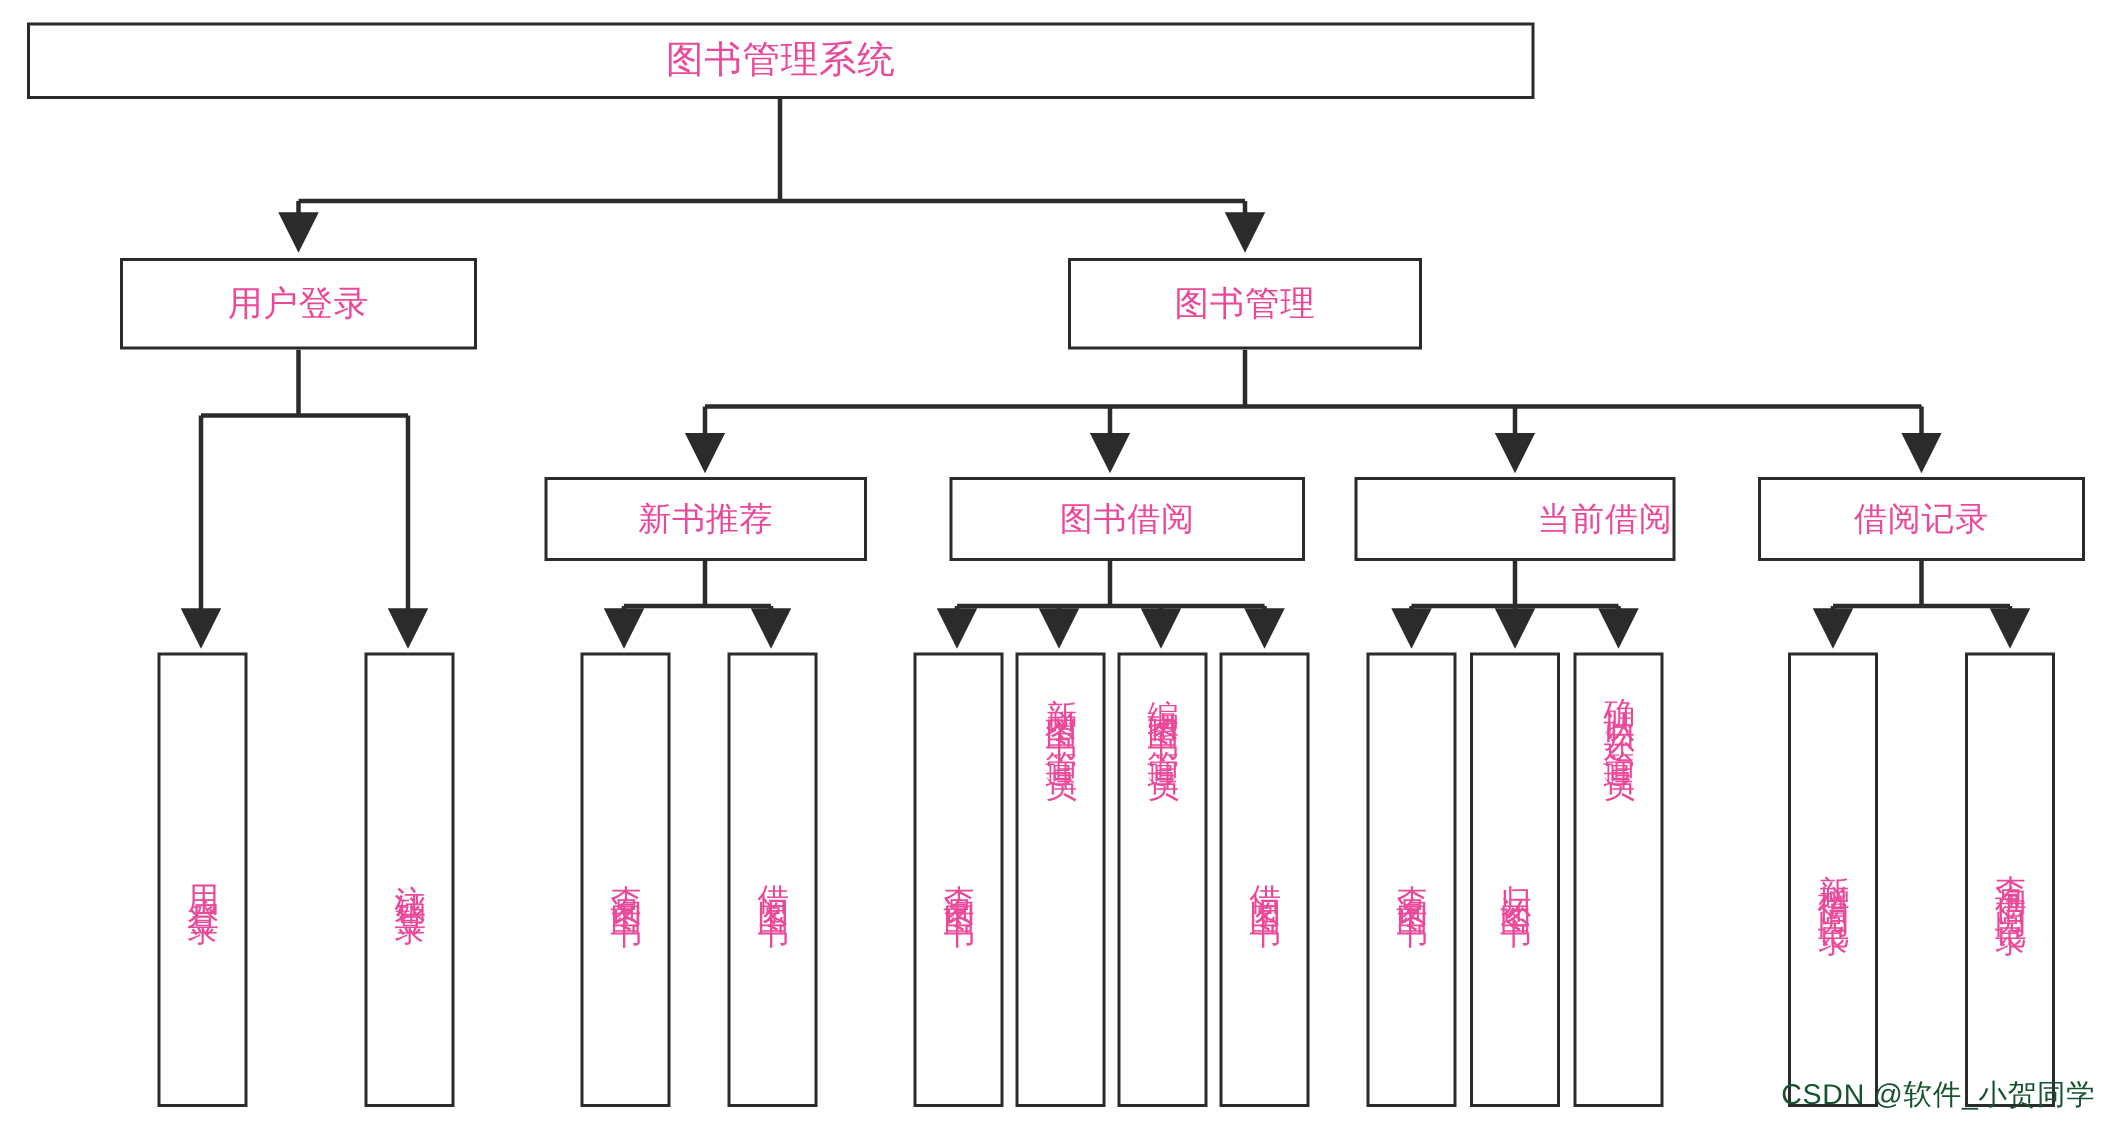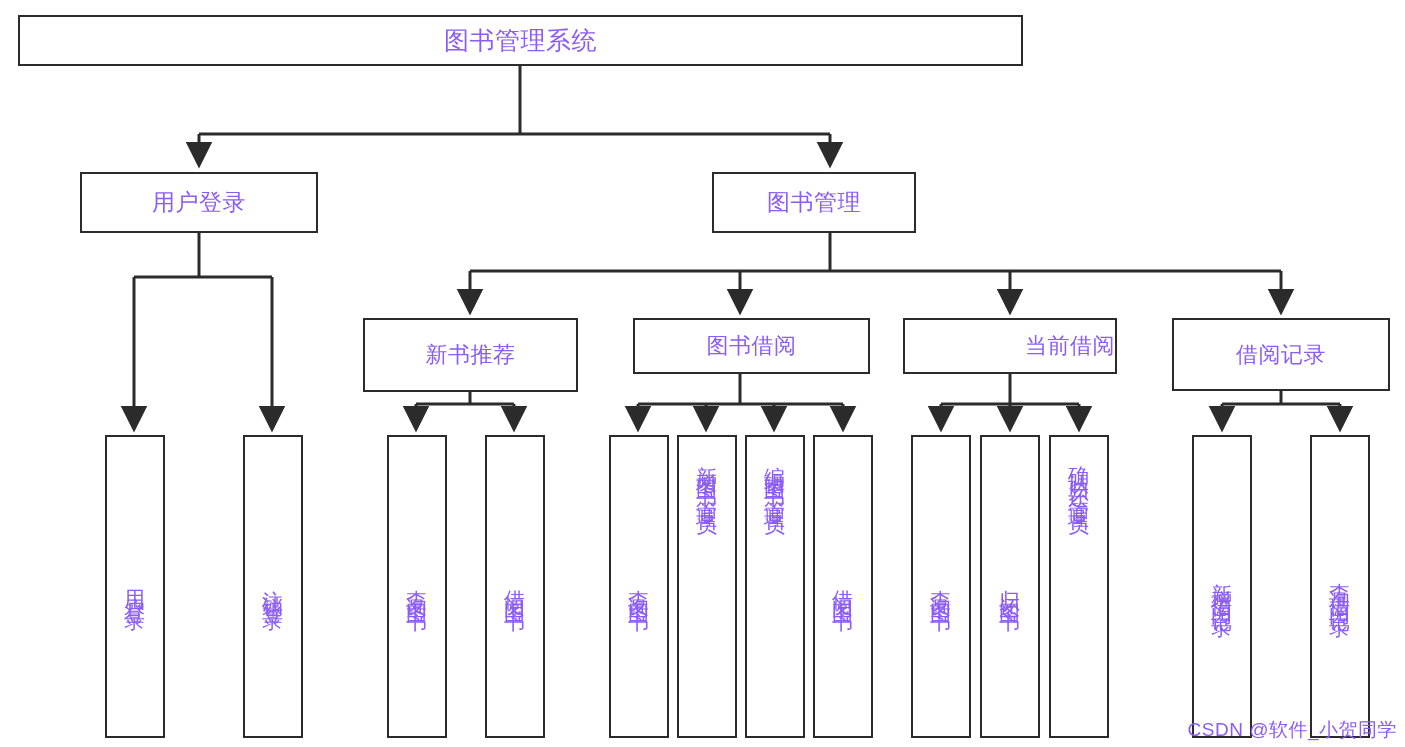--- a/index.html
+++ b/index.html
@@ -31,21 +31,21 @@
     border:2.5px solid #2b2b2b;
     display:flex;
     align-items:center;
     justify-content:center;
     text-align:center;
   }
   .node .label{
     display:block;
     line-height:1.18;
     letter-spacing:0.5px;
-    color:#8b5cf6;
+    color:#ec4899;
     white-space:nowrap;
   }
   
   .node.root{border-width:2.5px;}
   .node.root .label{font-size:25px;}
   
   .node.lvl2 .label{font-size:23px;}
   
   .node.lvl3 .label{font-size:22px;}
   
@@ -66,21 +66,21 @@
   .node.leaf.centered{
     align-items:center;
     padding-top:0;
   }
   
   #watermark{
     position:absolute;
     right:8px;
     bottom:4px;
     font-size:19px;
-    color:#8b5cf6;
+    color:#14532d;
     white-space:nowrap;
     letter-spacing:0.5px;
   }
 </style>
 </head>
 <body>
 
 <div id="canvas">
 
   <svg id="wires" viewBox="0 0 1405 747" width="1405" height="747" xmlns="http://www.w3.org/2000/svg">
@@ -134,37 +134,37 @@
   </svg>
 
   <div class="node root" style="left:18px; top:15px; width:1005px; height:51px;">
     <span class="label">图书管理系统</span>
   </div>
 
   <div class="node lvl2" style="left:80px; top:172px; width:238px; height:61px;">
     <span class="label">用户登录</span>
   </div>
 
-  <div class="node lvl2" style="left:712px; top:172px; width:204px; height:61px;">
+  <div class="node lvl2" style="left:712px; top:172px; width:236px; height:61px;">
     <span class="label">图书管理</span>
   </div>
 
-  <div class="node lvl3" style="left:363px; top:318px; width:215px; height:74px;">
+  <div class="node lvl3" style="left:363px; top:318px; width:215px; height:56px;">
     <span class="label">新书推荐</span>
   </div>
 
   <div class="node lvl3" style="left:633px; top:318px; width:237px; height:56px;">
     <span class="label">图书借阅</span>
   </div>
 
   <div class="node lvl3" style="left:903px; top:318px; width:214px; height:56px;justify-content:flex-end;">
     <span class="label">当前借阅</span>
   </div>
 
-  <div class="node lvl3" style="left:1172px; top:318px; width:218px; height:73px;text-align:right;">
+  <div class="node lvl3" style="left:1172px; top:318px; width:218px; height:56px;text-align:right;">
     <span class="label">借阅记录</span>
   </div>
 
   <div class="node leaf centered" style="left:105px; top:435px; width:60px; height:303px;">
     <span class="label">用户登录</span>
   </div>
   <div class="node leaf centered" style="left:243px; top:435px; width:60px; height:303px;">
     <span class="label">注销登录</span>
   </div>
 

